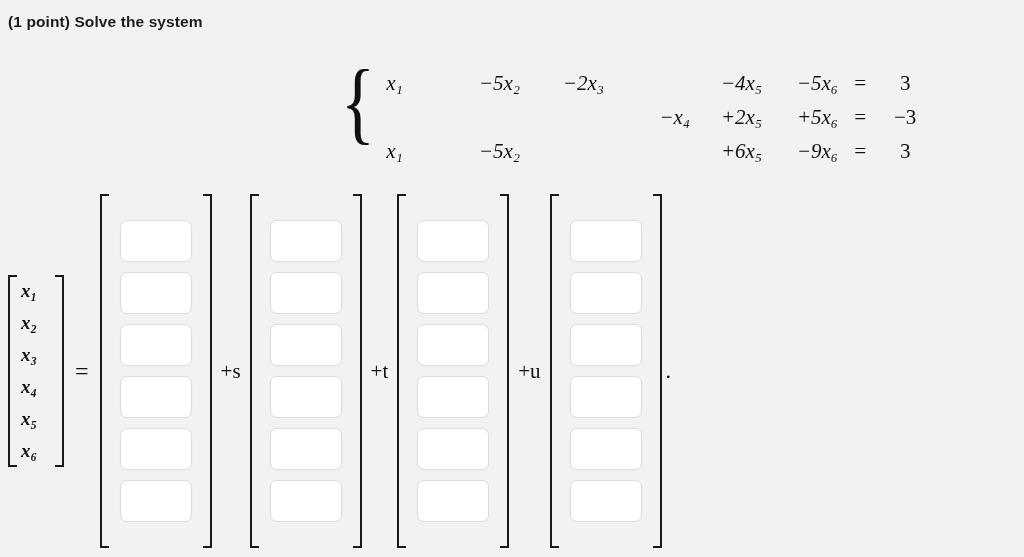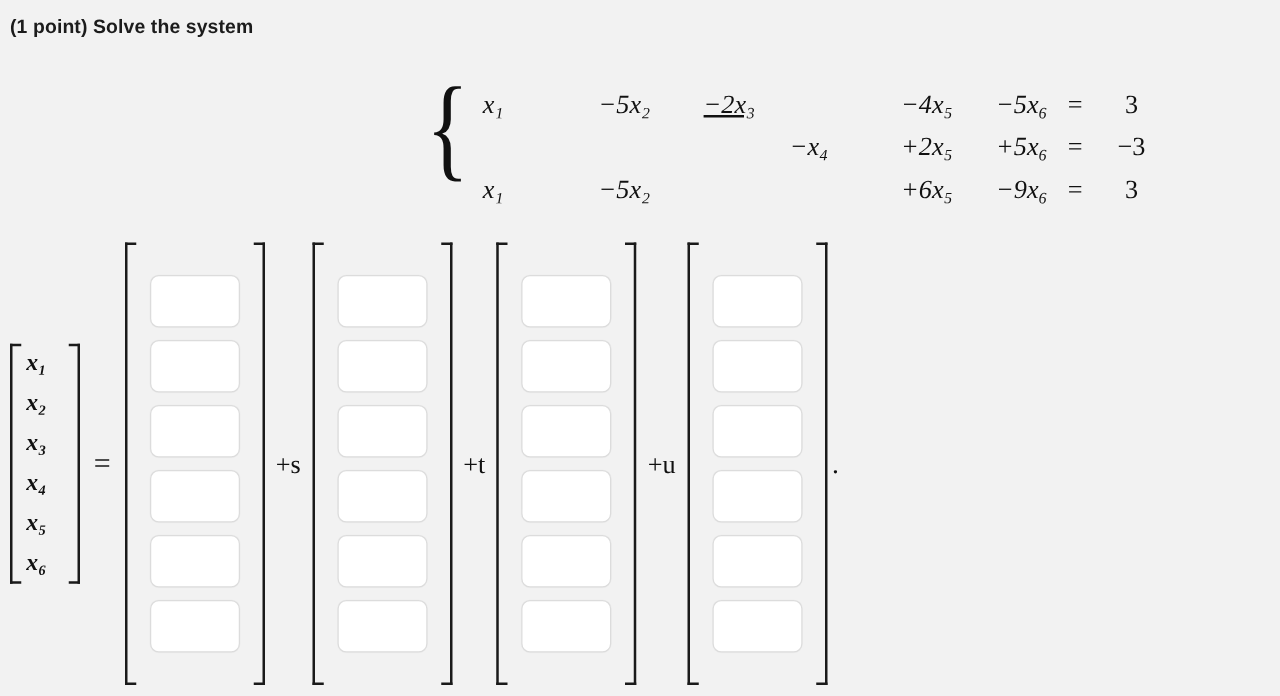--- a/index.html
+++ b/index.html
@@ -69,22 +69,22 @@
     font-family: "Liberation Serif", serif;
     font-size: 21px;
     font-style: italic;
     color: #111;
     text-align: right;
     white-space: nowrap;
   }
 
   .c-x1 { width: 56px; text-align: left; padding-left: 4px; }
   .c-x2 { width: 78px; }
-  .c-x3 { width: 84px; text-decoration: underline; }
-  .c-x4 { width: 86px; text-align: center; }
+  .c-x3 { width: 84px; }
+  .c-x4 { width: 86px; }
   .c-x5 { width: 72px; }
   .c-x6 { width: 76px; margin-top: 20px; }
   .c-eq { width: 44px; text-align: center; font-style: normal; }
   .c-rhs { width: 46px; text-align: center; font-style: normal; }
 
   
   #solution-row {
     position: absolute;
     left: 8px;
     top: 193px;

